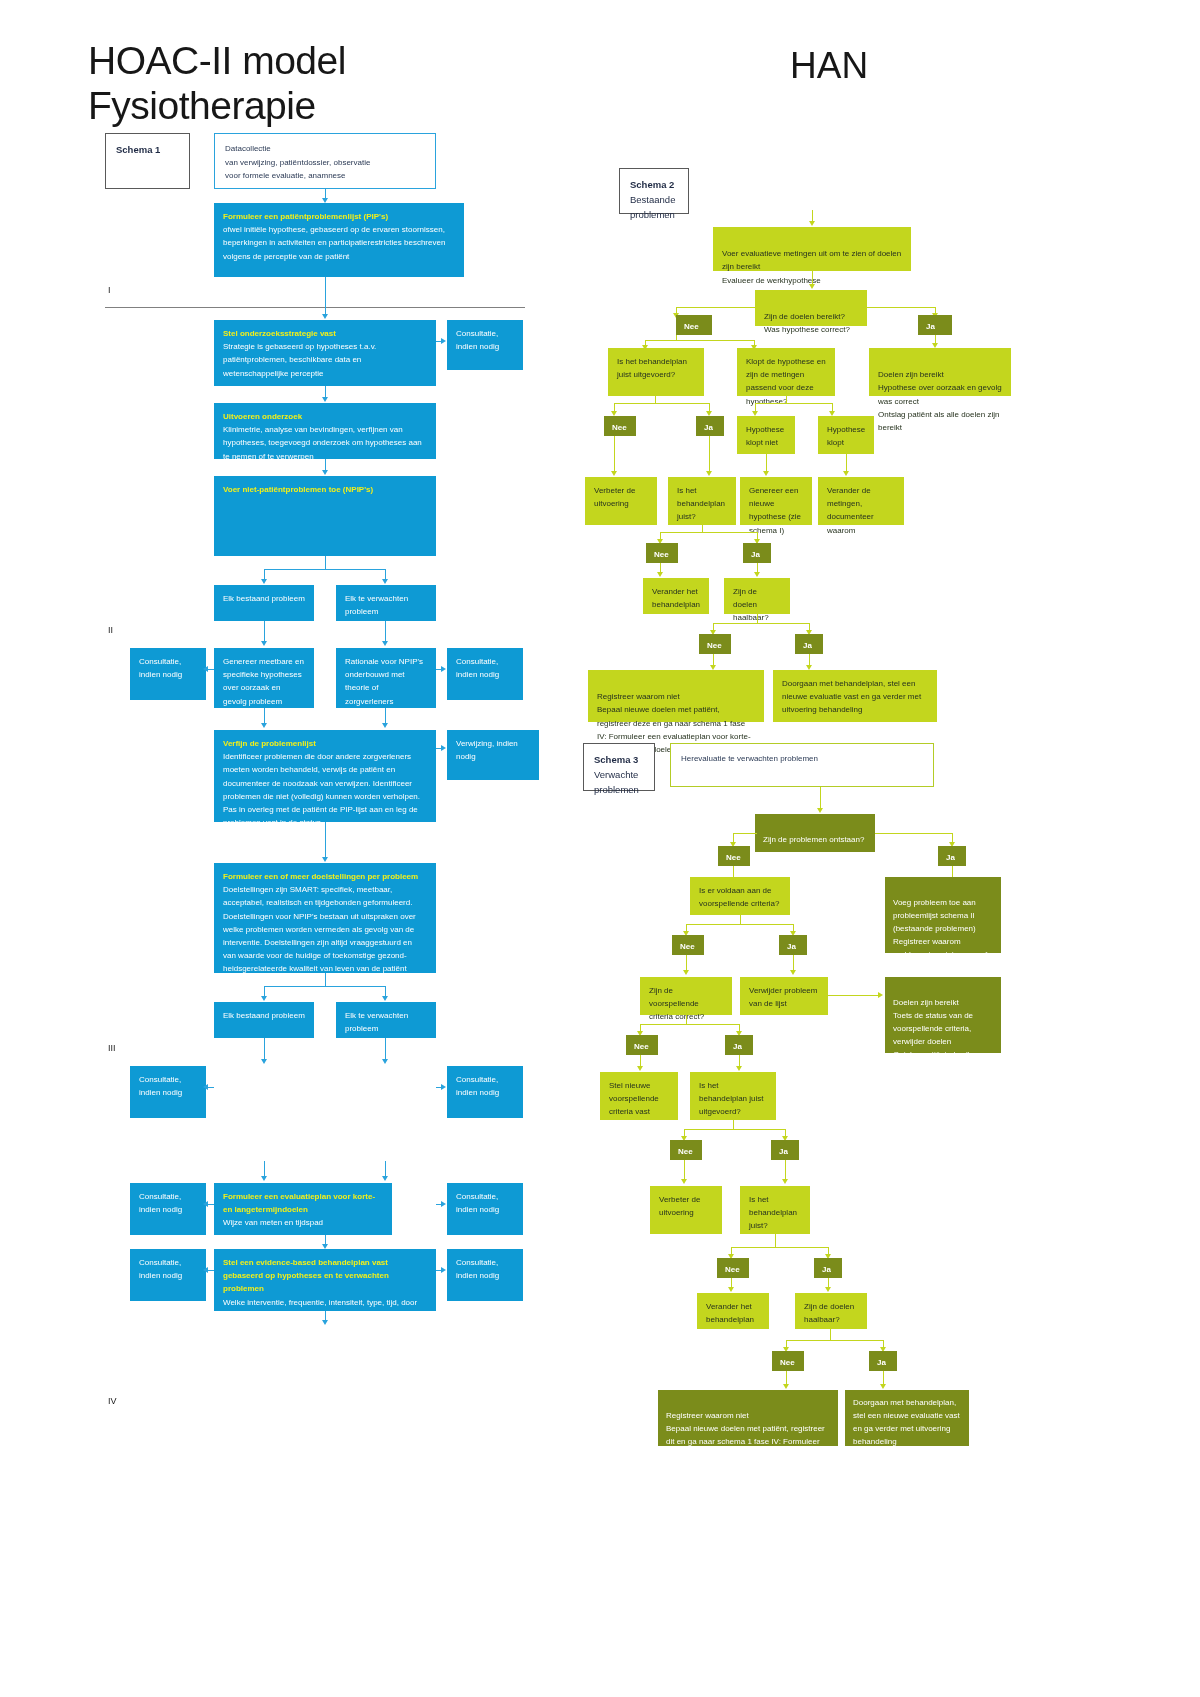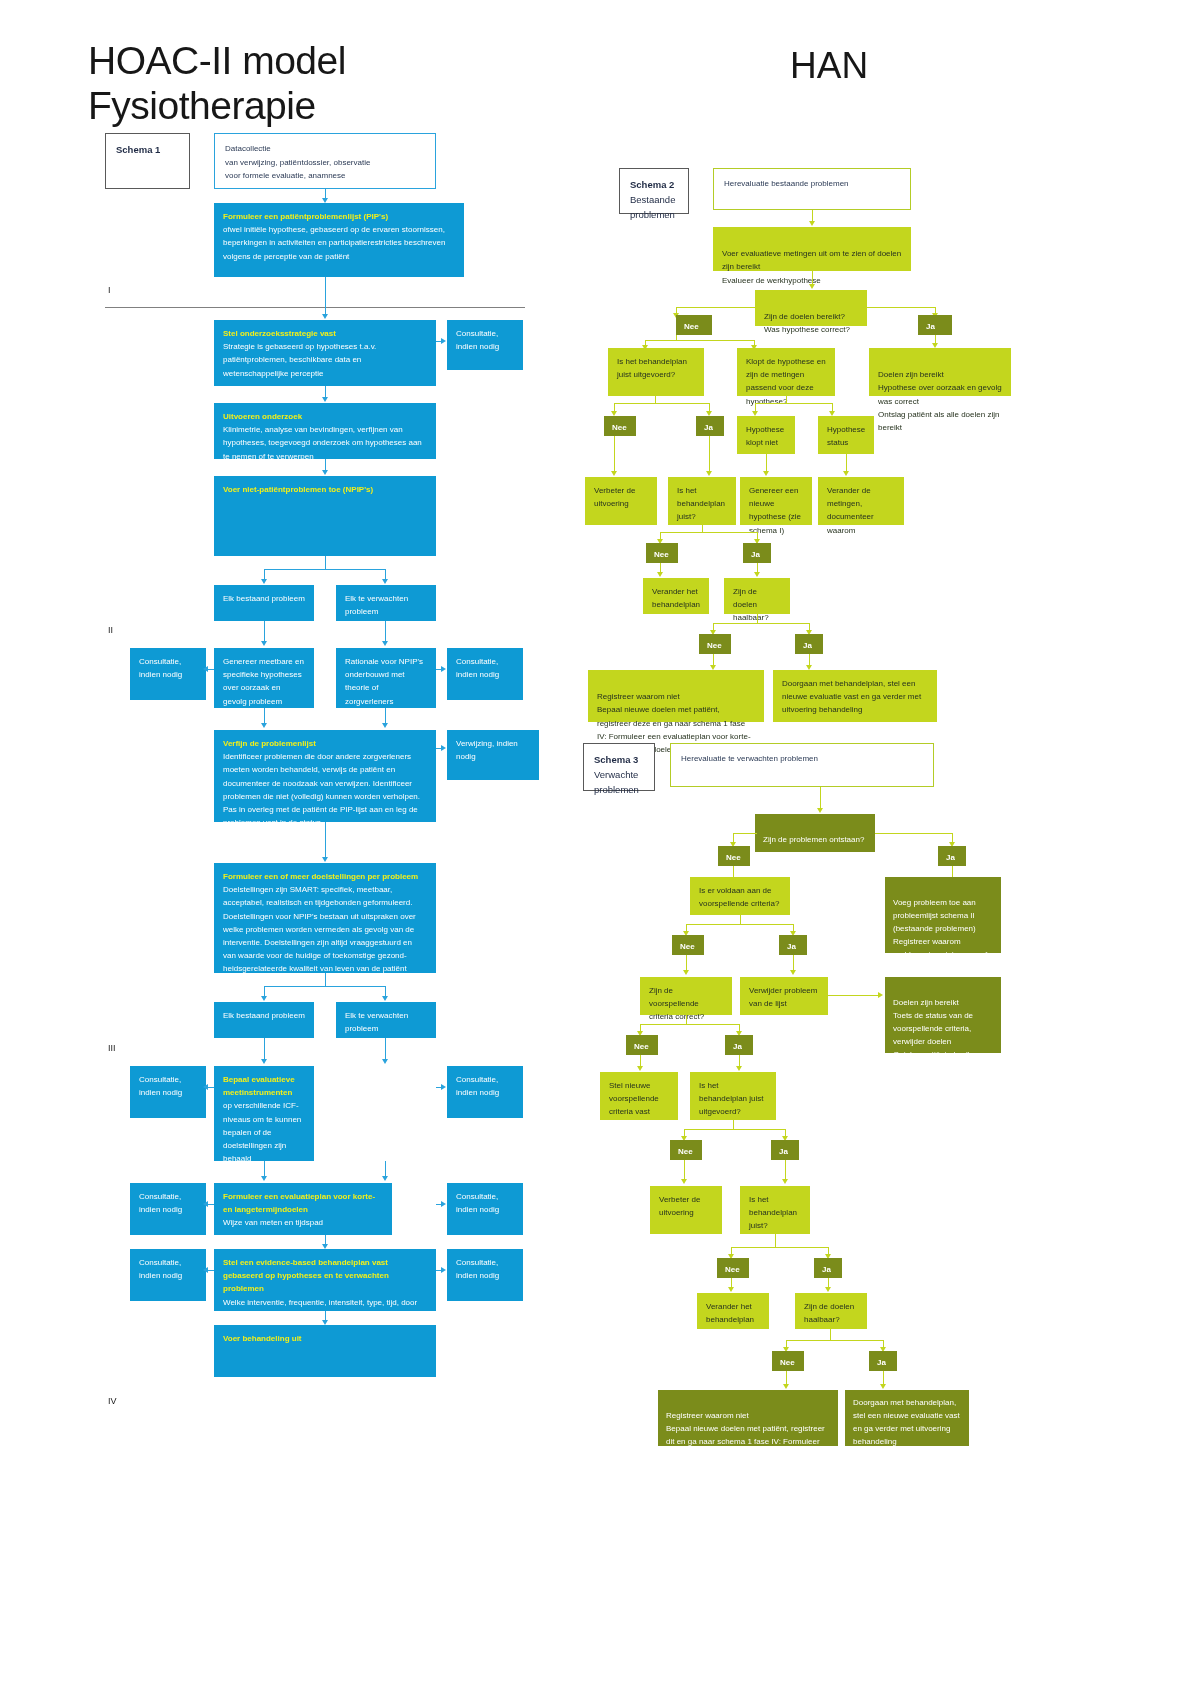--- a/index.html
+++ b/index.html
@@ -182,24 +182,20 @@
   </div>
 
   <div class="ln vl" style="left:264px;top:1038px;height:22px;"></div>
   <div class="arw down" style="left:260.5px;top:1059px;"></div>
   <div class="ln vl" style="left:385px;top:1038px;height:22px;"></div>
   <div class="arw down" style="left:381.5px;top:1059px;"></div>
 
   <div class="box blue" style="left:130px;top:1066px;width:76px;height:52px;">
     <span class="bd">Consultatie, indien nodig</span>
   </div>
-  <div class="box blue" style="left:214px;top:1066px;width:100px;height:95px;">
-    <span class="hd">Bepaal evaluatieve meetinstrumenten</span>
-    <span class="bd">op verschillende ICF-niveaus om te kunnen bepalen of de doelstellingen zijn behaald</span>
-  </div>
   <div class="ln hl" style="left:206px;top:1087px;width:8px;"></div>
   <div class="arw left" style="left:203px;top:1083.5px;"></div>
 
   <div class="box blue" style="left:447px;top:1066px;width:76px;height:52px;">
     <span class="bd">Consultatie, indien nodig</span>
   </div>
   <div class="ln hl" style="left:436px;top:1087px;width:6px;"></div>
   <div class="arw right" style="left:441px;top:1083.5px;"></div>
 
   <div class="ln vl" style="left:264px;top:1161px;height:16px;"></div>
@@ -236,33 +232,27 @@
   <div class="arw left" style="left:203px;top:1266.5px;"></div>
   <div class="box blue" style="left:447px;top:1249px;width:76px;height:52px;">
     <span class="bd">Consultatie, indien nodig</span>
   </div>
   <div class="ln hl" style="left:436px;top:1270px;width:6px;"></div>
   <div class="arw right" style="left:441px;top:1266.5px;"></div>
 
   <div class="ln vl" style="left:325px;top:1311px;height:10px;"></div>
   <div class="arw down" style="left:321.5px;top:1320px;"></div>
 
-  <div class="box blue" style="left:214px;top:1325px;width:222px;height:52px;">
-    <span class="hd">Voer behandeling uit</span>
-  </div>
 
   <div class="box schema-tag" style="left:619px;top:168px;width:70px;height:46px;">
     <span>Schema 2</span>
     <span class="sub" style="white-space:pre-line;display:block;">Bestaande
 problemen</span>
   </div>
 
-  <div class="box outline-green" style="left:713px;top:168px;width:198px;height:42px;">
-    <span>Herevaluatie bestaande problemen</span>
-  </div>
   <div class="ln vl g" style="left:812px;top:210px;height:12px;"></div>
   <div class="arw down g" style="left:808.5px;top:221px;"></div>
 
   <div class="box green" style="left:713px;top:227px;width:198px;height:44px;white-space:pre-line;">
     <span>Voer evaluatieve metingen uit om te zien of doelen zijn bereikt
 Evalueer de werkhypothese</span>
   </div>
   <div class="ln vl g" style="left:812px;top:271px;height:14px;"></div>
   <div class="arw down g" style="left:808.5px;top:284px;"></div>
 
@@ -324,21 +314,21 @@
   <div class="ln hl g" style="left:755px;top:403px;width:78px;"></div>
   <div class="ln vl g" style="left:755px;top:403px;height:9px;"></div>
   <div class="ln vl g" style="left:832px;top:403px;height:9px;"></div>
   <div class="arw down g" style="left:751.5px;top:411px;"></div>
   <div class="arw down g" style="left:828.5px;top:411px;"></div>
 
   <div class="box green" style="left:737px;top:416px;width:58px;height:38px;">
     <span>Hypothese klopt niet</span>
   </div>
   <div class="box green" style="left:818px;top:416px;width:56px;height:38px;">
-    <span>Hypothese status</span>
+    <span>Hypothese klopt</span>
   </div>
 
   <div class="ln vl g" style="left:614px;top:436px;height:36px;"></div>
   <div class="arw down g" style="left:610.5px;top:471px;"></div>
   <div class="ln vl g" style="left:709px;top:436px;height:36px;"></div>
   <div class="arw down g" style="left:705.5px;top:471px;"></div>
   <div class="ln vl g" style="left:766px;top:454px;height:18px;"></div>
   <div class="arw down g" style="left:762.5px;top:471px;"></div>
   <div class="ln vl g" style="left:846px;top:454px;height:18px;"></div>
   <div class="arw down g" style="left:842.5px;top:471px;"></div>

